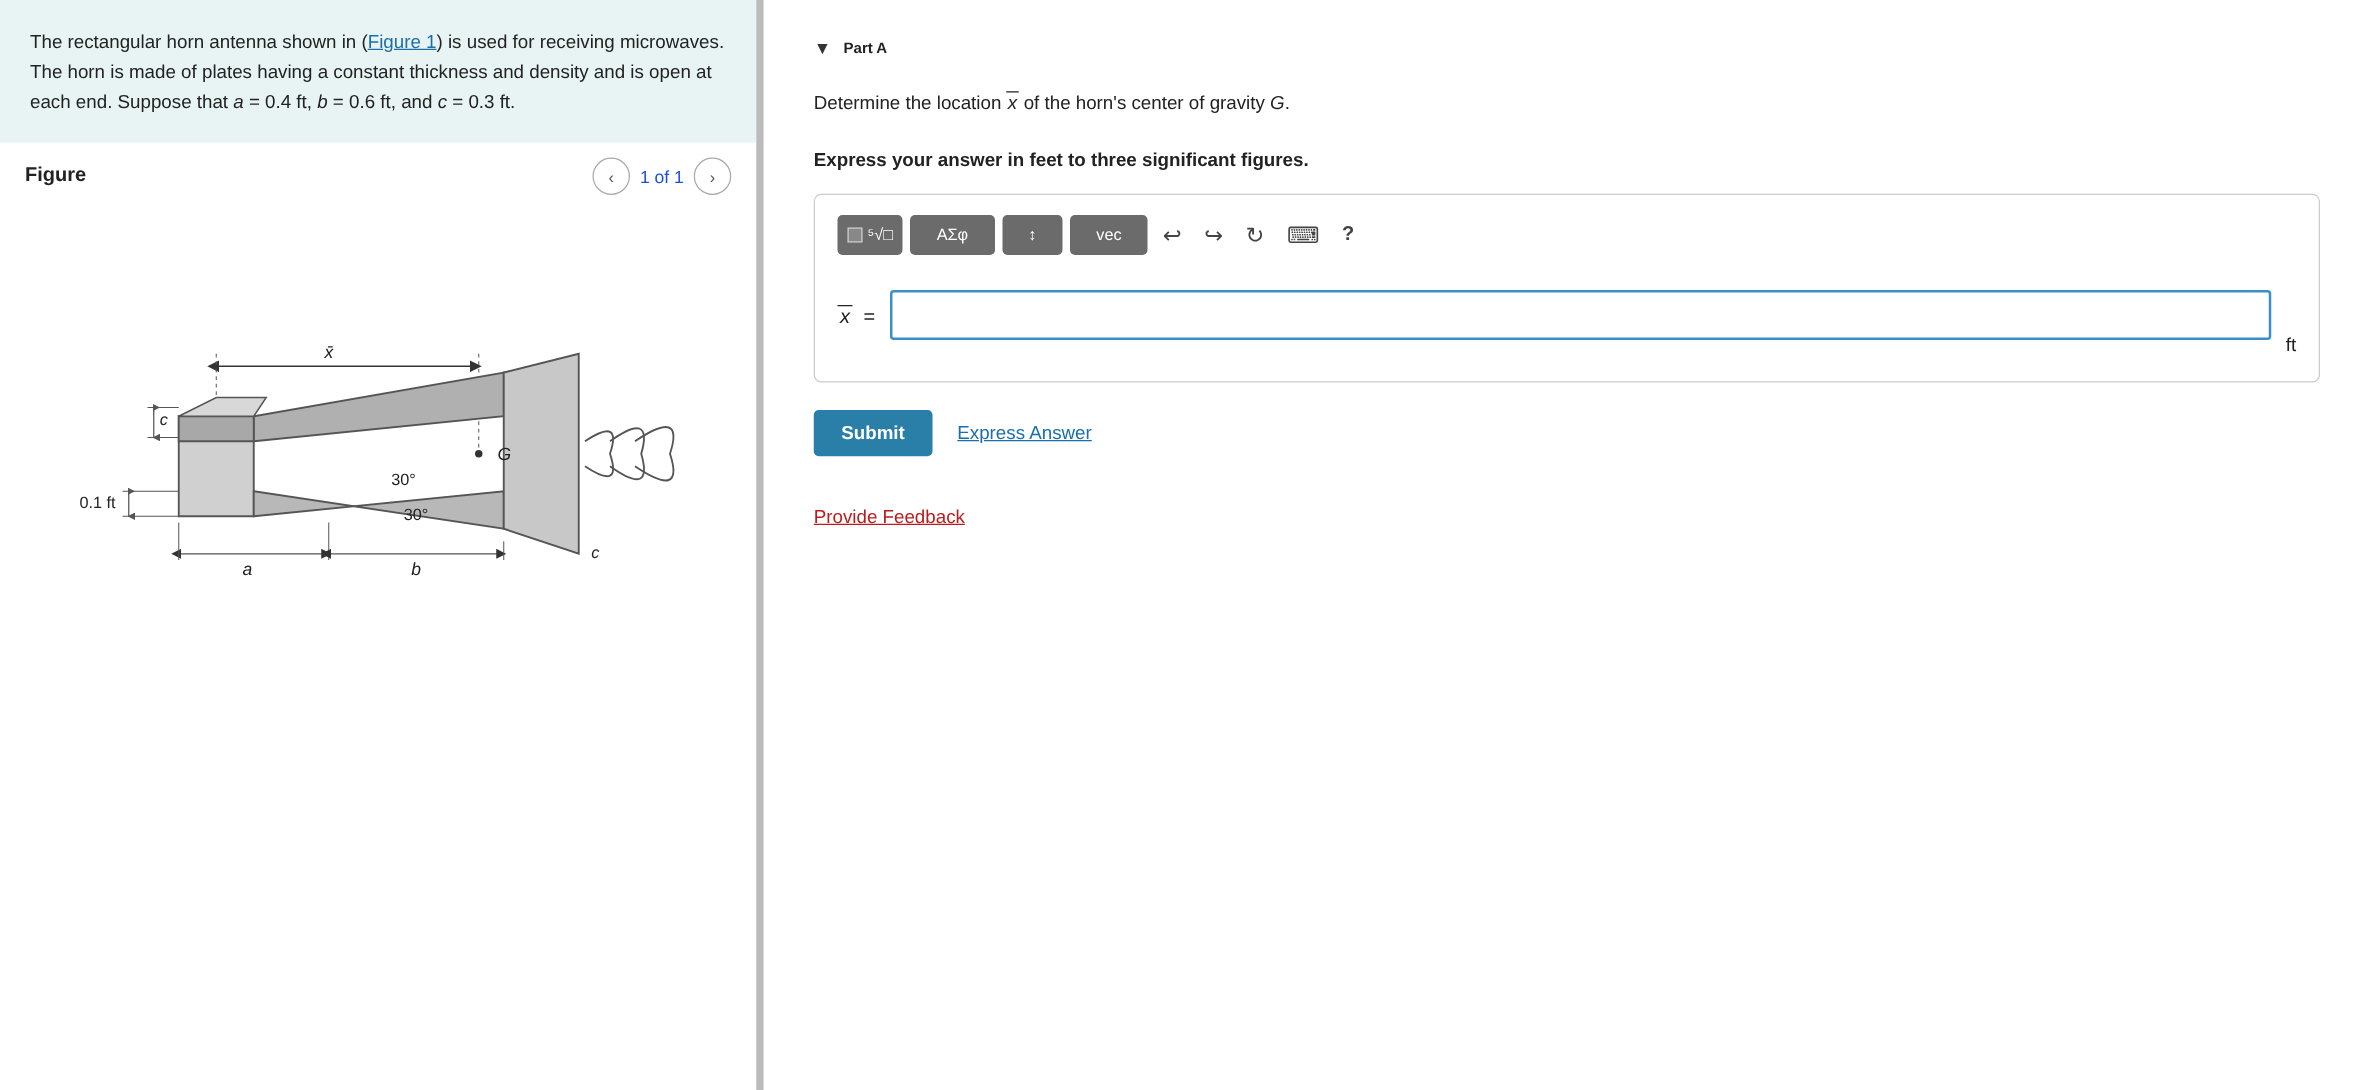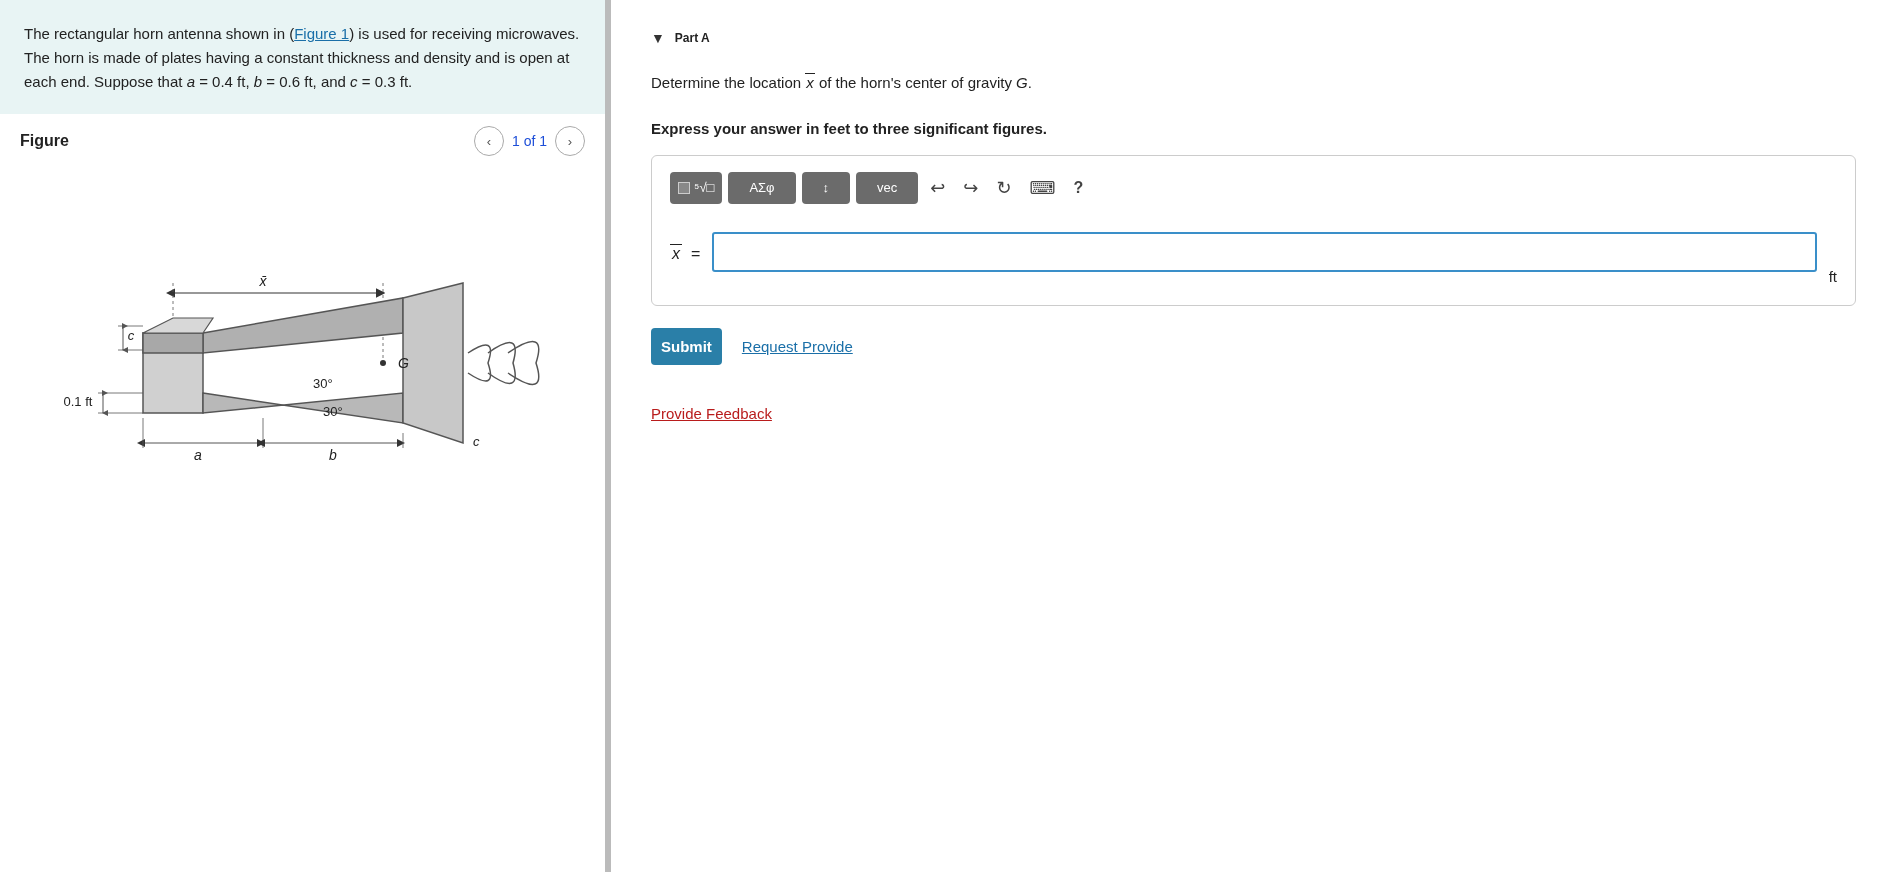--- a/index.html
+++ b/index.html
@@ -219,21 +219,21 @@
       align-items: center;
       gap: 20px;
       margin-bottom: 40px;
     }
 
     .submit-btn {
       background: #2a7fa8;
       color: #fff;
       border: none;
       border-radius: 4px;
-      padding: 10px 10px;
+      padding: 10px 22px;
       font-size: 15px;
       font-weight: bold;
       cursor: pointer;
     }
 
     .request-answer-link {
       color: #1a6fa8;
       text-decoration: underline;
       font-size: 15px;
       cursor: pointer;
@@ -422,19 +422,19 @@
       </span>
       <input type="text" class="answer-input" placeholder="" style="">
       <span class="input-unit">ft</span>
     </div>
 
   </div>
 
   
   <div class="action-row">
     <button class="submit-btn">Submit</button>
-    <button class="request-answer-link">Request Provide</button>
+    <button class="request-answer-link">Express Answer</button>
   </div>
 
   
   <button class="provide-feedback-link">Provide Feedback</button>
 
 </div>
 
 </body></html>

